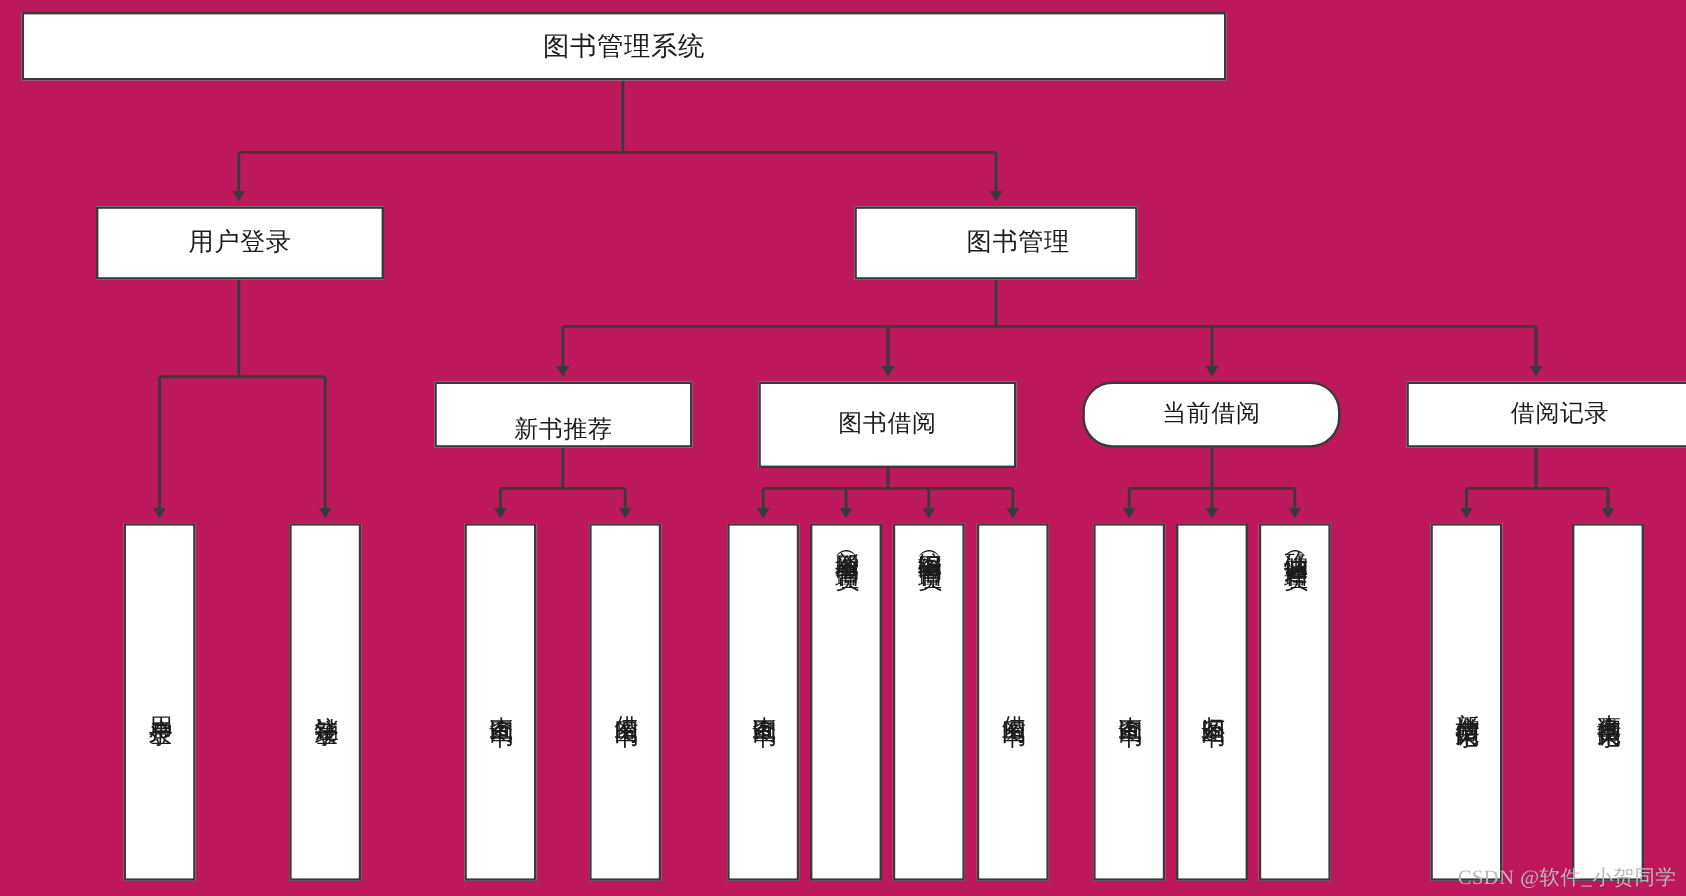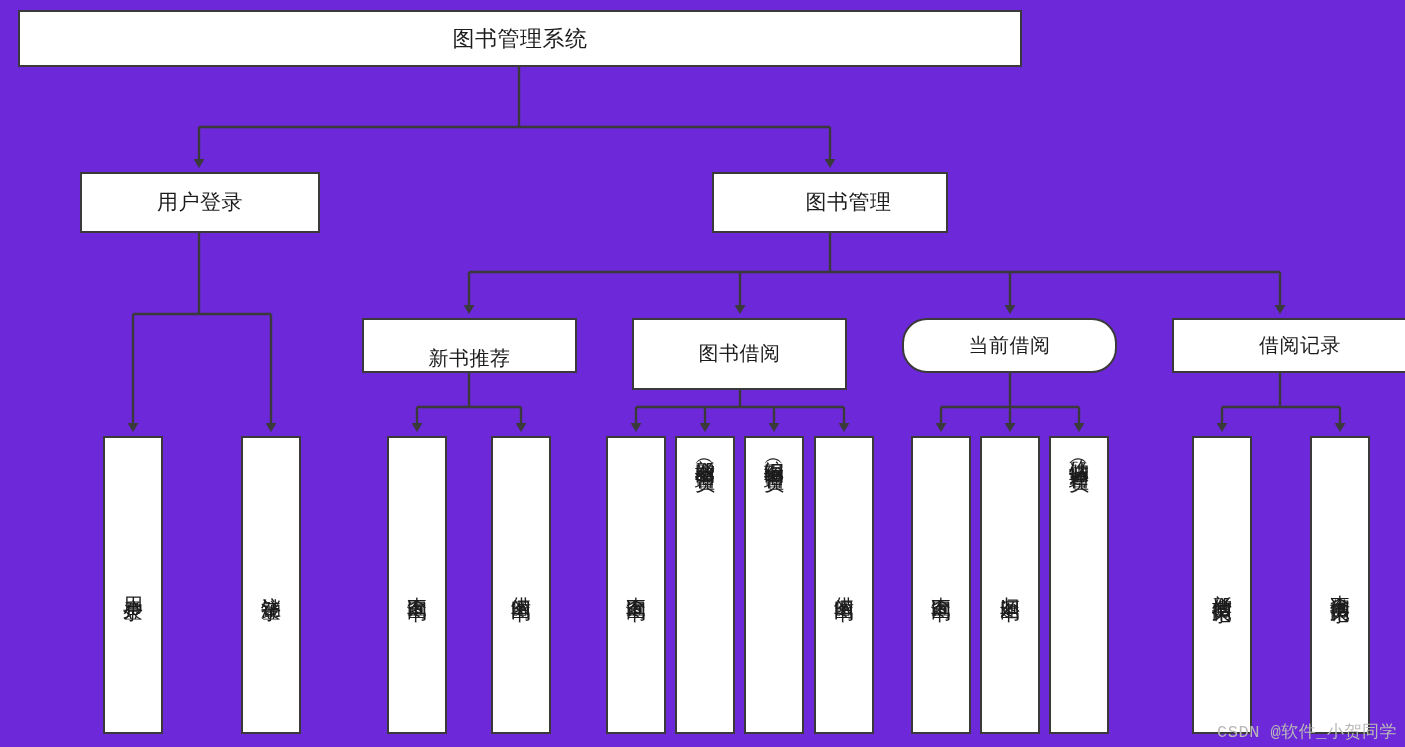--- a/index.html
+++ b/index.html
@@ -9,21 +9,21 @@
     background: #ffffff;
   }
   body {
     font-family: "Liberation Sans", "DejaVu Sans", sans-serif;
     color: #1a1a1a;
   }
   #diagram-root {
     position: relative;
     width: 1405px;
     height: 747px;
-    background: #6d28d9;
+    background: #be185d;
     overflow: hidden;
   }
   #edge-layer {
     position: absolute;
     left: 0;
     top: 0;
     width: 1405px;
     height: 747px;
     pointer-events: none;
   }
@@ -69,21 +69,21 @@
   }
   .watermark {
     position: absolute;
     right: 8px;
     bottom: 4px;
     font-size: 17px;
     color: #b8b8b8;
     letter-spacing: 0.5px;
     white-space: nowrap;
     z-index: 3;
-    font-family: Liberation Mono, monospace;
+    font-family: Liberation Serif, serif;
   }
 </style>
 </head>
 <body>
 
 <div id="diagram-root">
 
   <svg id="edge-layer" width="1405" height="747" viewBox="0 0 1405 747" xmlns="http://www.w3.org/2000/svg">
     <defs>
       <marker id="arrow" markerWidth="9" markerHeight="11" refX="1" refY="5.5" orient="auto" markerUnits="userSpaceOnUse">

